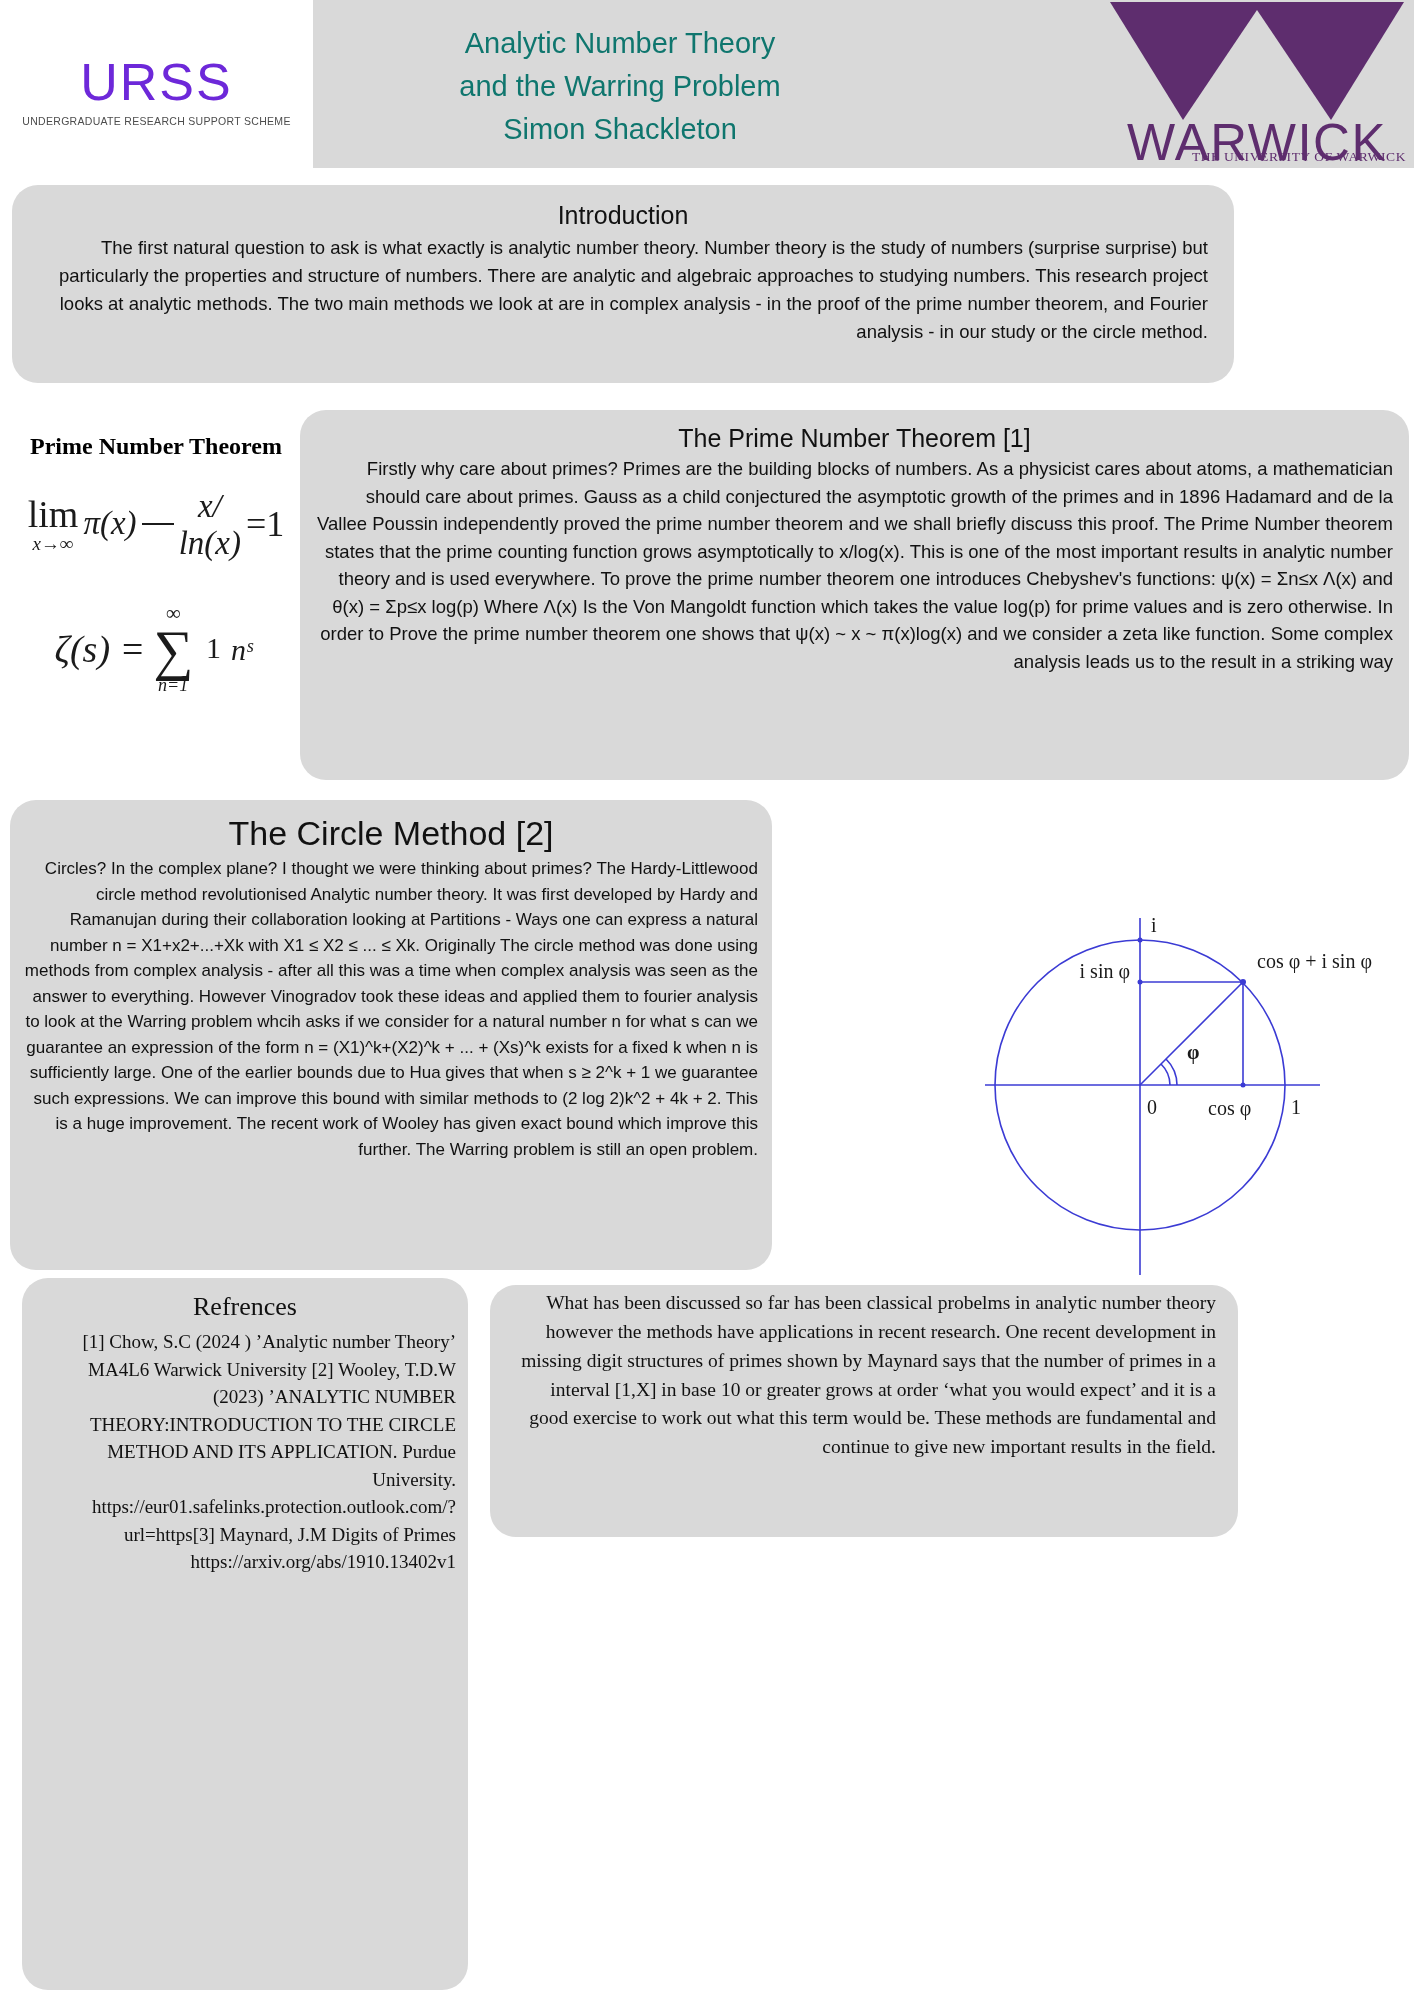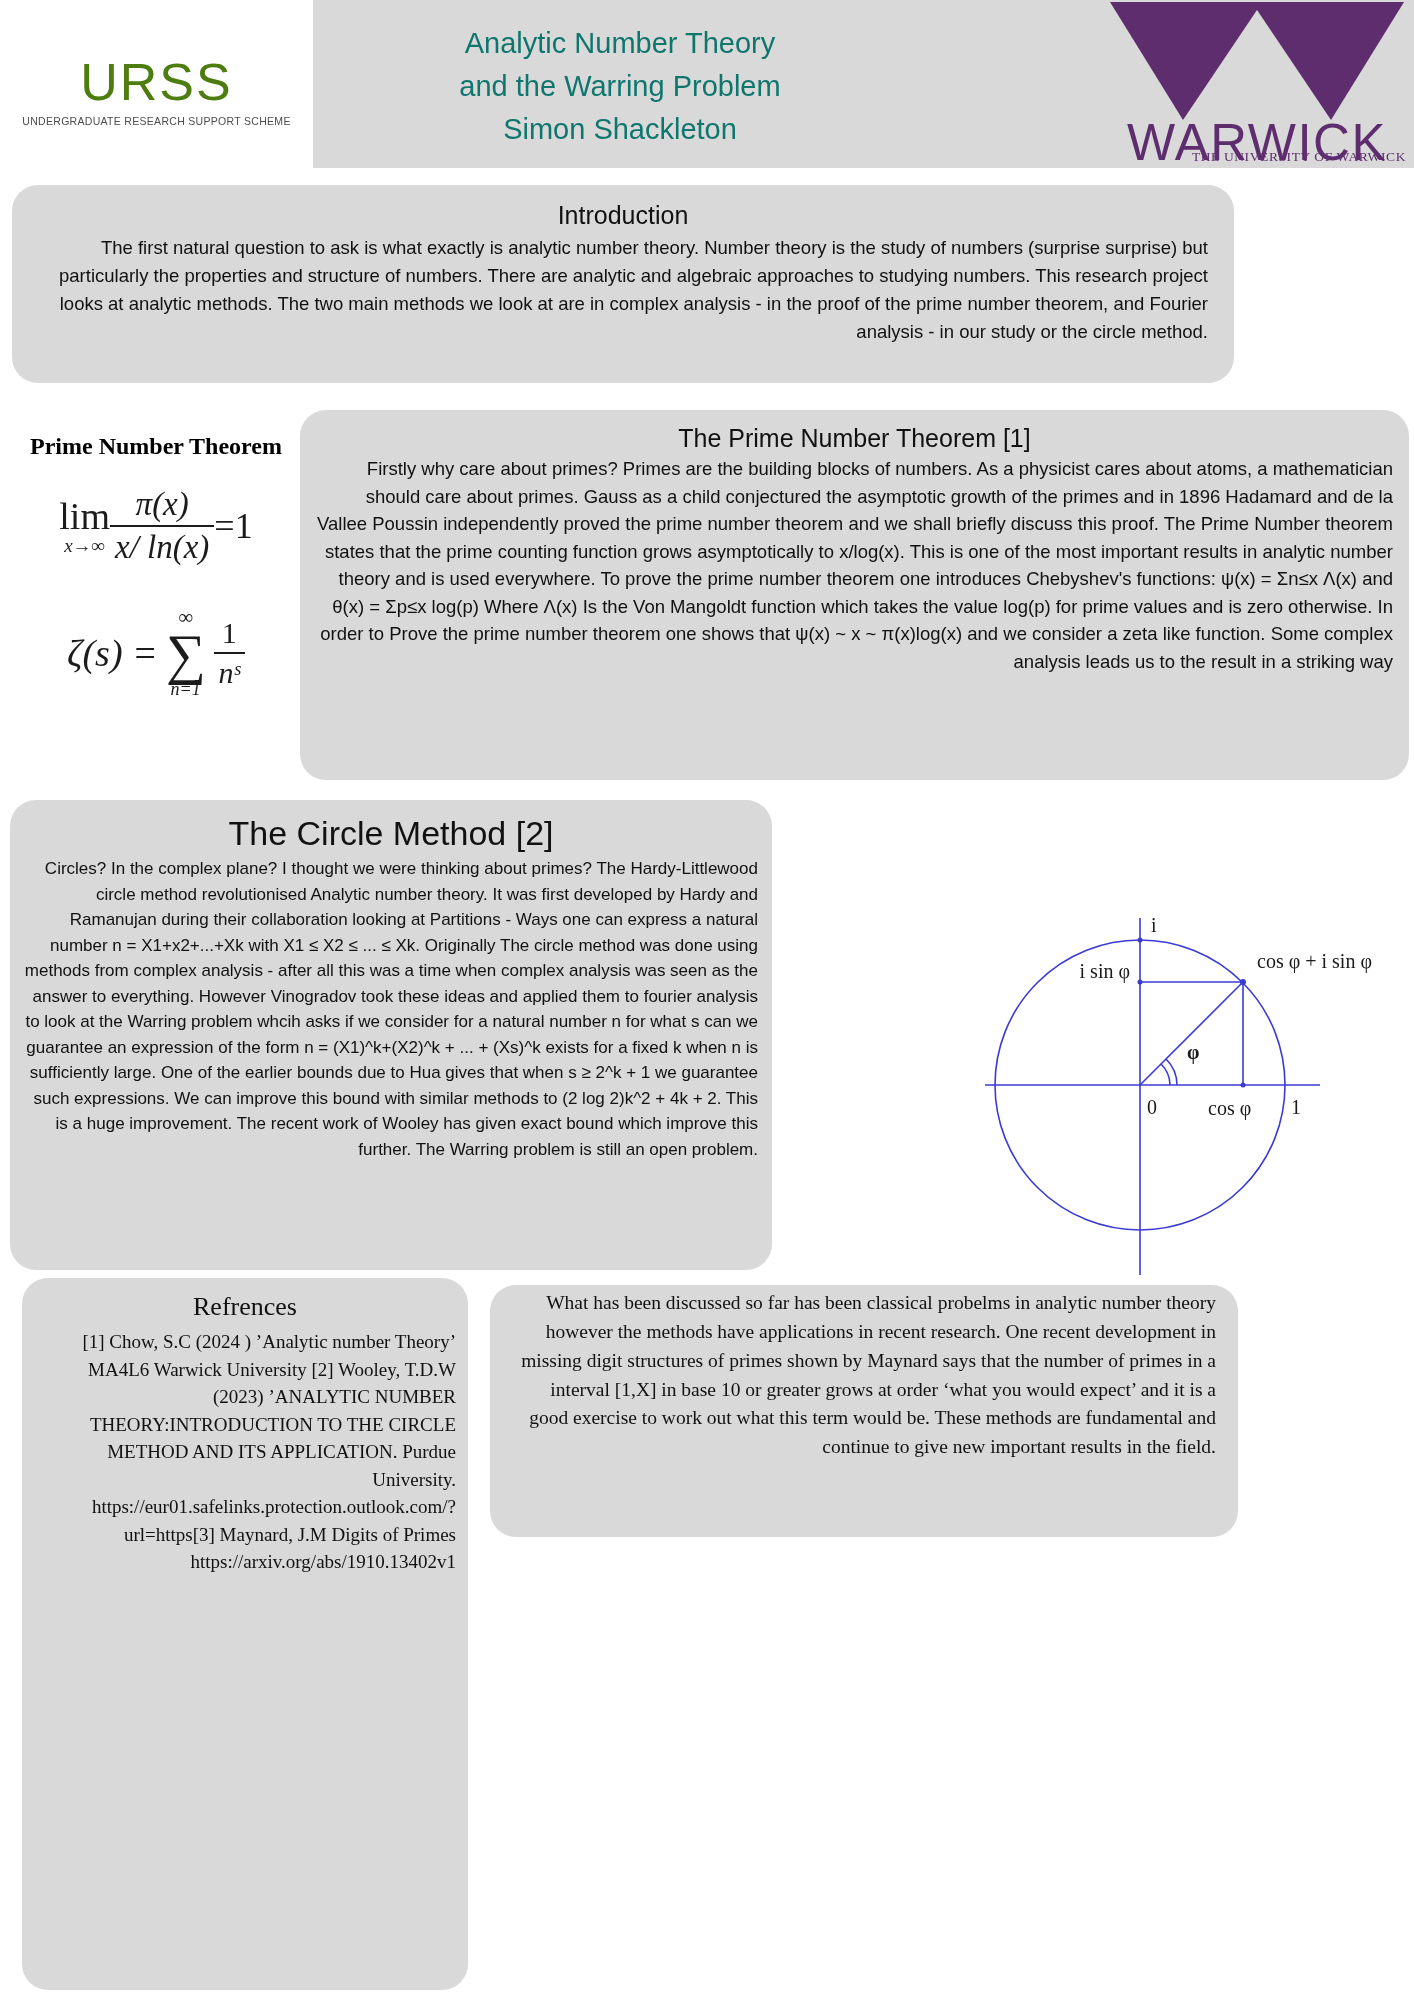--- a/index.html
+++ b/index.html
@@ -37,21 +37,21 @@
     flex-direction: column;
     align-items: center;
     justify-content: center;
     padding-top: 14px;
   }
   .urss-word {
     font-family: "Liberation Sans", sans-serif;
     font-size: 52px;
     font-weight: 300;
     letter-spacing: 2px;
-    color: #4d7c0f;
+    color: #6d28d9;
     line-height: 1;
   }
   .urss-sub {
     font-family: "Liberation Sans", sans-serif;
     font-size: 10.5px;
     letter-spacing: 0.3px;
     color: #4d4d4d;
     margin-top: 7px;
     white-space: nowrap;
   }
@@ -131,21 +131,21 @@
     justify-content: center;
     margin-top: 26px;
   }
   .lim-stack {
     display: flex; flex-direction: column;
     align-items: center; line-height: 1;
   }
   .lim-top { font-size: 38px; font-style: normal; }
   .lim-bot { font-size: 19px; font-style: italic; margin-top: 1px; }
   .frac {
-    display: inline-flex; flex-direction: column;
+    display: inline-flex; flex-direction: row;
     align-items: center; vertical-align: middle;
   }
   .frac .num { font-size: 33px; font-style: italic; padding: 0 5px 2px; }
   .frac .bar { width: 100%; height: 2px; background: #1b1b1b; }
   .frac .den { font-size: 33px; font-style: italic; padding: 2px 5px 0; }
   .eq-one { font-size: 36px; }
   
   .zeta-formula {
     display: flex; align-items: center;
     justify-content: center; gap: 8px;

